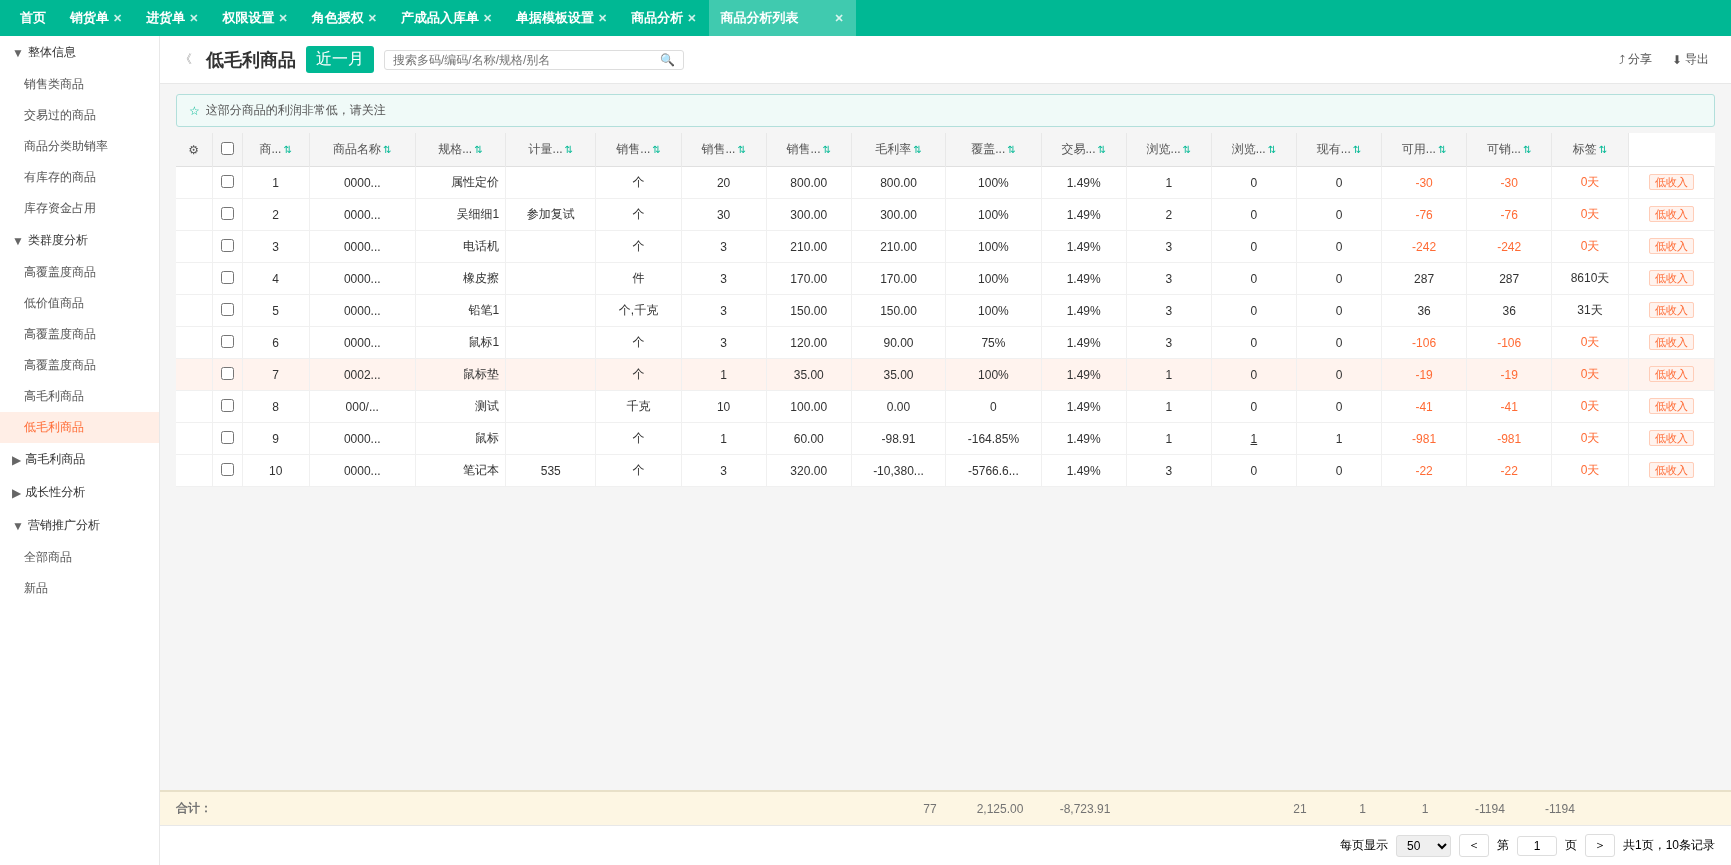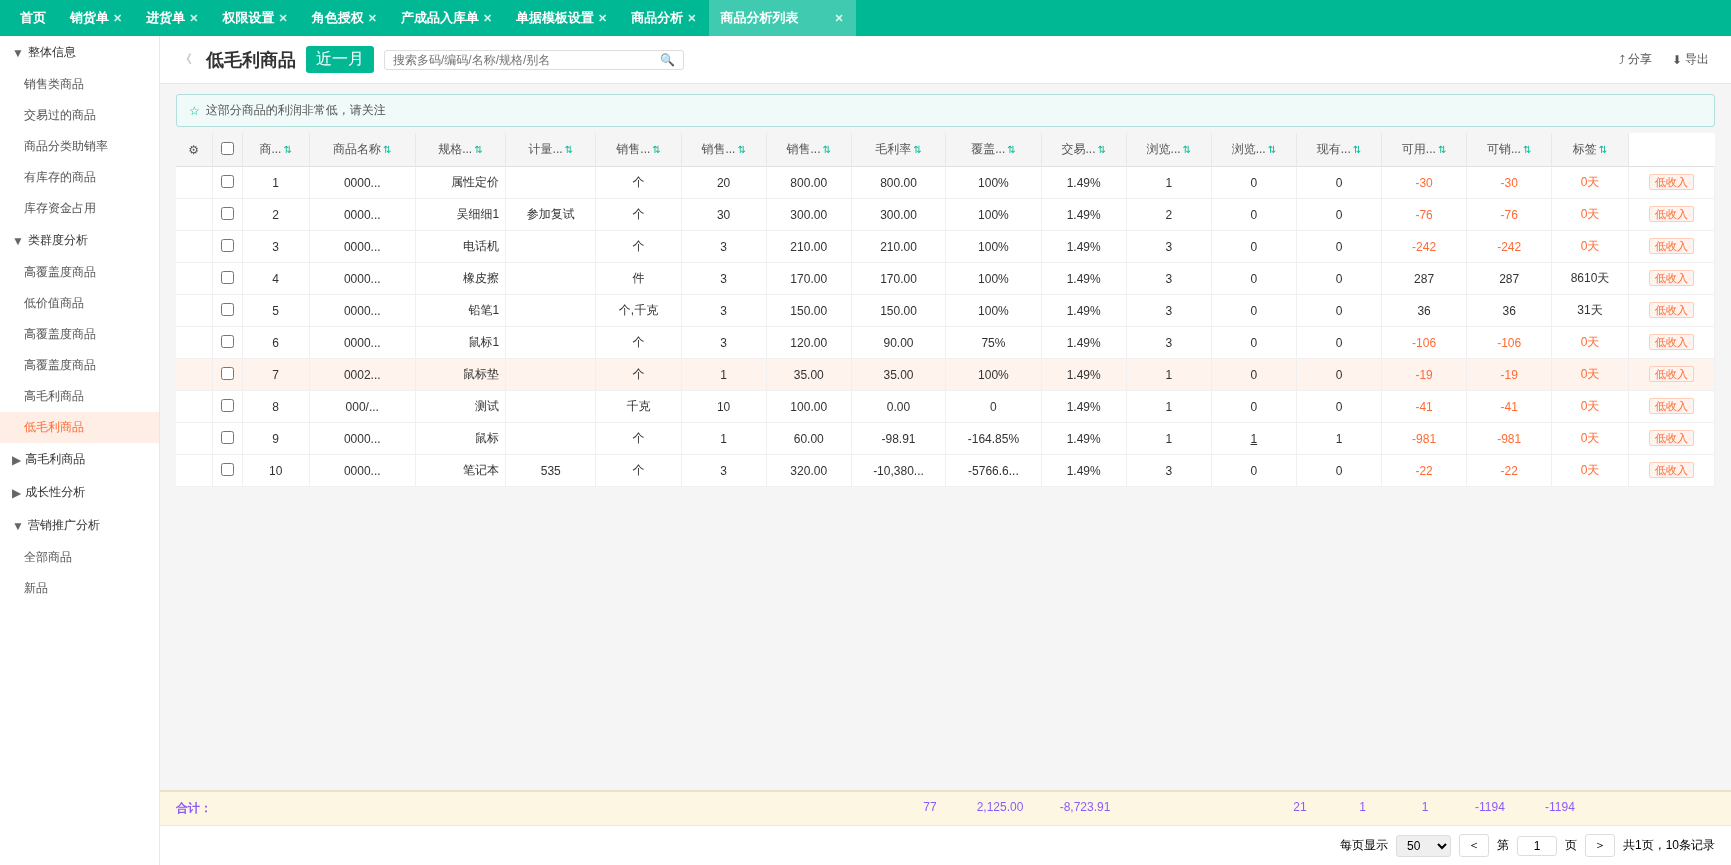--- a/index.html
+++ b/index.html
@@ -196,22 +196,23 @@
       text-decoration: underline;
       cursor: pointer;
     }
 
     
     .footer-totals {
       background: #fdf6e3;
       border-top: 2px solid #e8e0c8;
       padding: 8px 16px;
       display: flex;
-      font-size: 12px;
-      color: #8b5cf6;
+      align-items: center;
+      font-size: 12px;
+      color: #737373;
     }
     .total-label {
       font-weight: bold;
       margin-right: 20px;
       width: 50px;
     }
 
     
     .pagination-bar {
       background: #fff;

